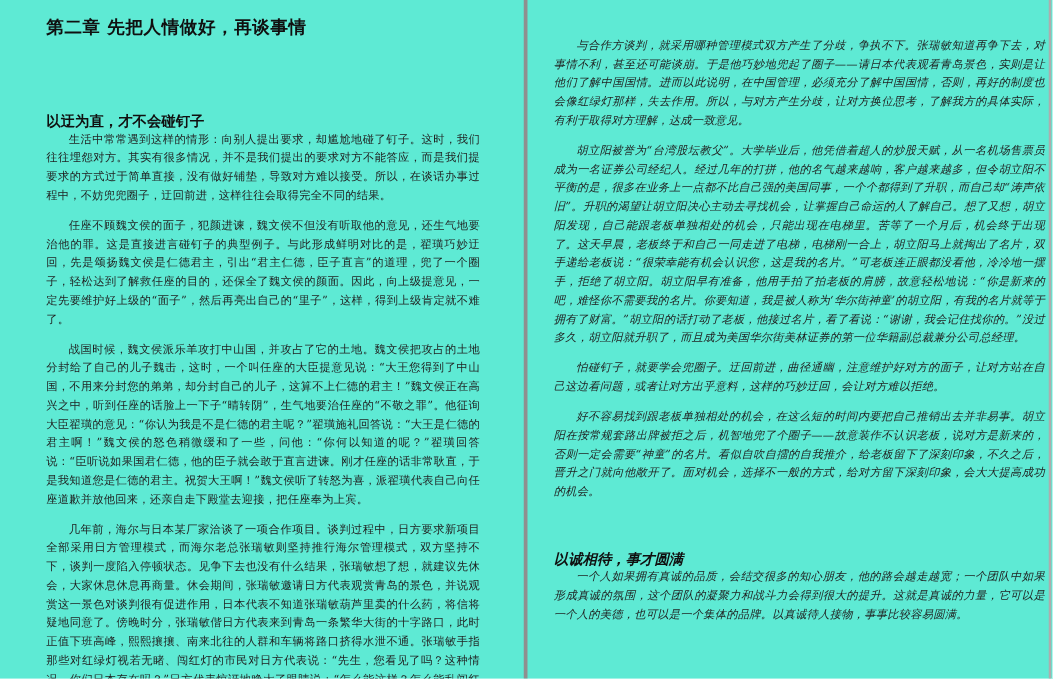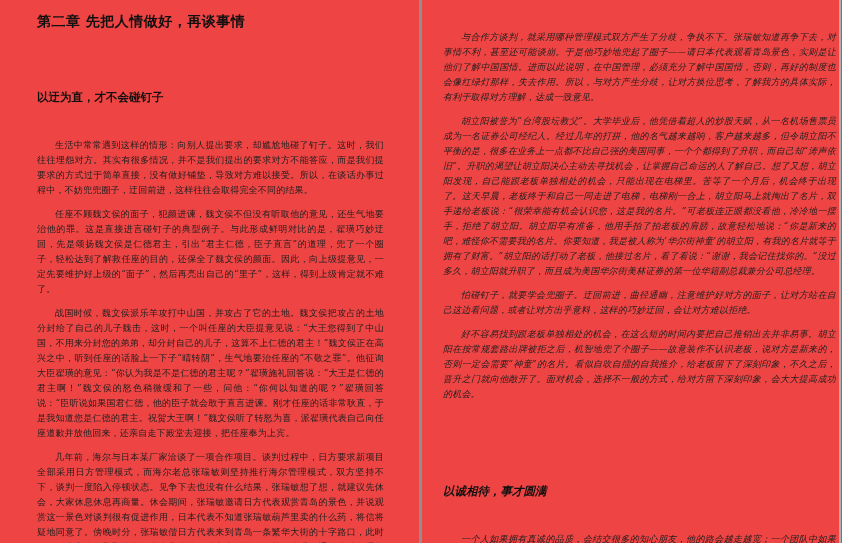--- a/index.html
+++ b/index.html
@@ -6,21 +6,21 @@
     margin: 0;
     padding: 0;
     background: #ffffff;
     font-family: "DejaVu Serif", "Liberation Serif", serif;
     color: #1b1b1b;
   }
   .spread {
     position: relative;
     width: 842px;
     height: 543px;
-    background: #ef4444;
+    background: #5eead4;
     overflow: hidden;
   }
   .page {
     position: absolute;
     top: 0;
     height: 543px;
     box-sizing: border-box;
     overflow: hidden;
   }
   .page-left {
@@ -69,27 +69,26 @@
   .body-para {
     font-size: 9px;
     line-height: 15px;
     text-align: justify;
     text-indent: 2em;
     margin: 0 0 9px 0;
     color: #1f1f1f;
     letter-spacing: 0.2px;
   }
   .first-after-heading {
-    margin-top: 33px;
   }
   .right-first {
     margin-top: 0;
   }
   .heading-second {
-    margin-top: 82px;
+    margin-top: 38px;
   }
 </style>
 </head>
 <body>
 
 <div class="spread">
 
   <div class="page page-left">
     <h1 class="chapter-title">第二章 先把人情做好，再谈事情</h1>
 

